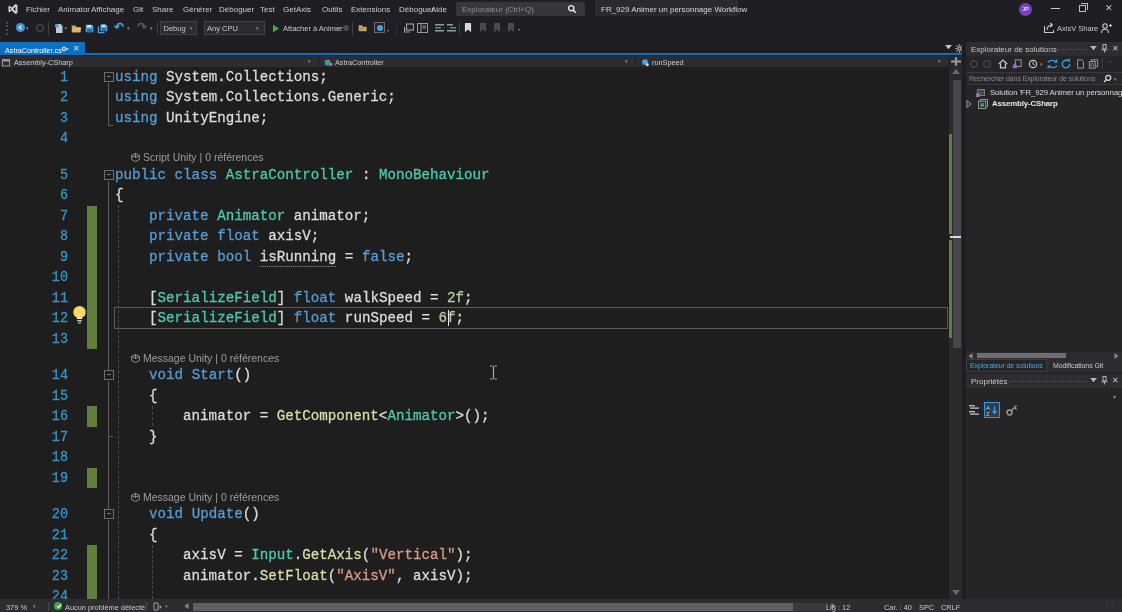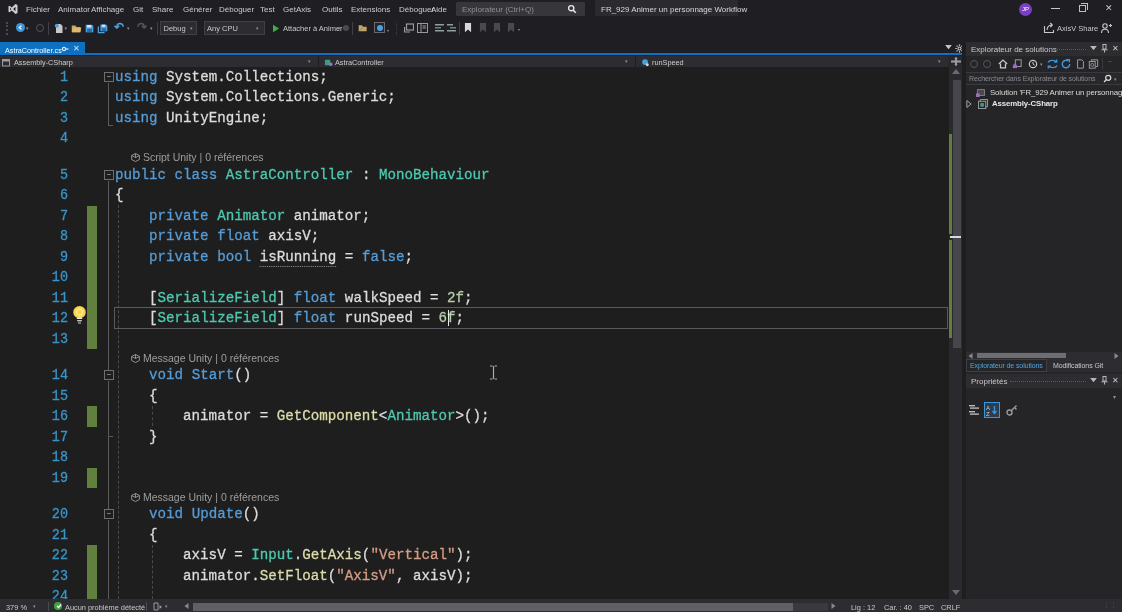--- a/index.html
+++ b/index.html
@@ -586,20 +586,20 @@
           <path d="M4.5 0 V6 L0.5 3 Z" fill="#8a8a8e"></path>
         </svg>
       </div>
     <div class="abs" style="left:193px;top:602.5px;width:635px;height:8px;background:#3a3a3e;"></div>
     <div class="abs" style="left:193px;top:602.5px;width:600px;height:8px;background:#606064;"></div>
     <div class="abs" style="left:831px;top:603px;">
         <svg width="5" height="6" viewBox="0 0 5 6">
           <path d="M0.5 0 V6 L4.5 3 Z" fill="#8a8a8e"></path>
         </svg>
       </div>
-    <div class="abs" style="left:851px;top:602.5px;color:#c8c8c8;font-size:7.4px;white-space:nowrap;">Lig : 12</div>
+    <div class="abs" style="left:826px;top:602.5px;color:#c8c8c8;font-size:7.4px;white-space:nowrap;">Lig : 12</div>
     <div class="abs" style="left:884px;top:602.5px;color:#c8c8c8;font-size:7.4px;white-space:nowrap;">Car. : 40</div>
     <div class="abs" style="left:919px;top:602.5px;color:#c8c8c8;font-size:7.4px;white-space:nowrap;">SPC</div>
     <div class="abs" style="left:941px;top:602.5px;color:#c8c8c8;font-size:7.4px;white-space:nowrap;">CRLF</div>
     <div class="abs" style="left:1103px;top:601px;color:#55555a;font-size:7px;">⋮⋮</div>
   </div>
 
 </div>
 
 </body></html>

